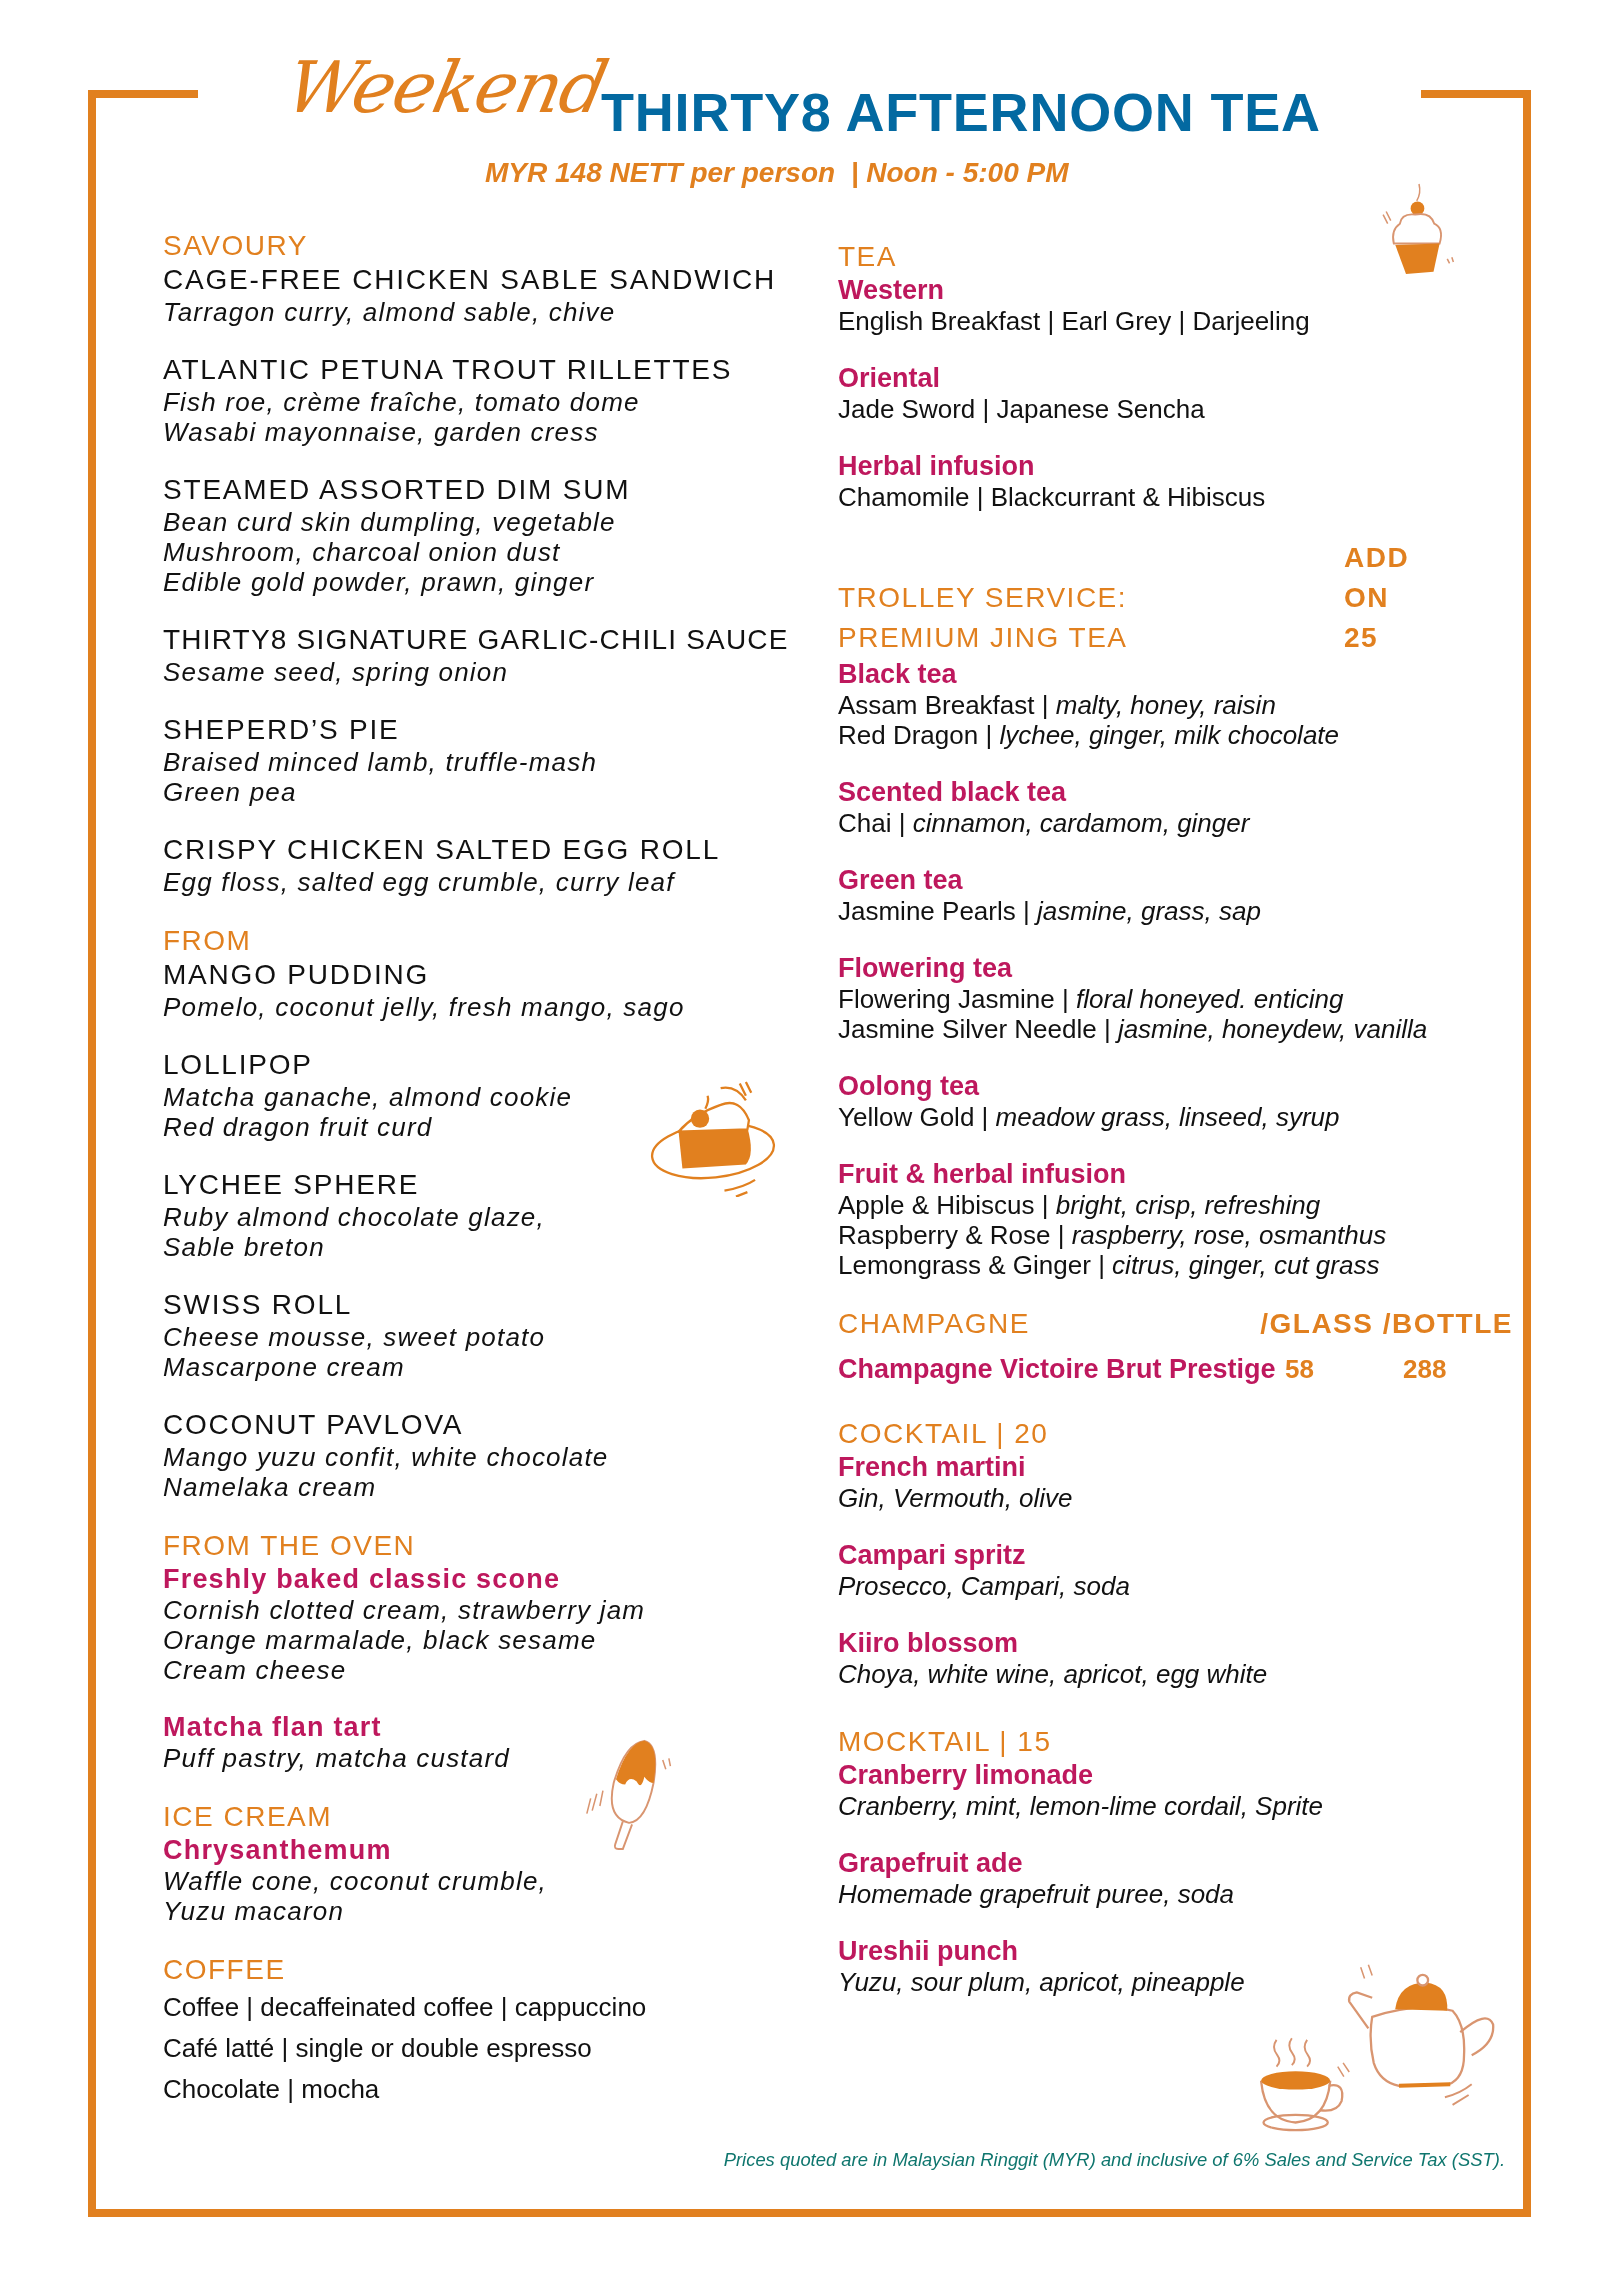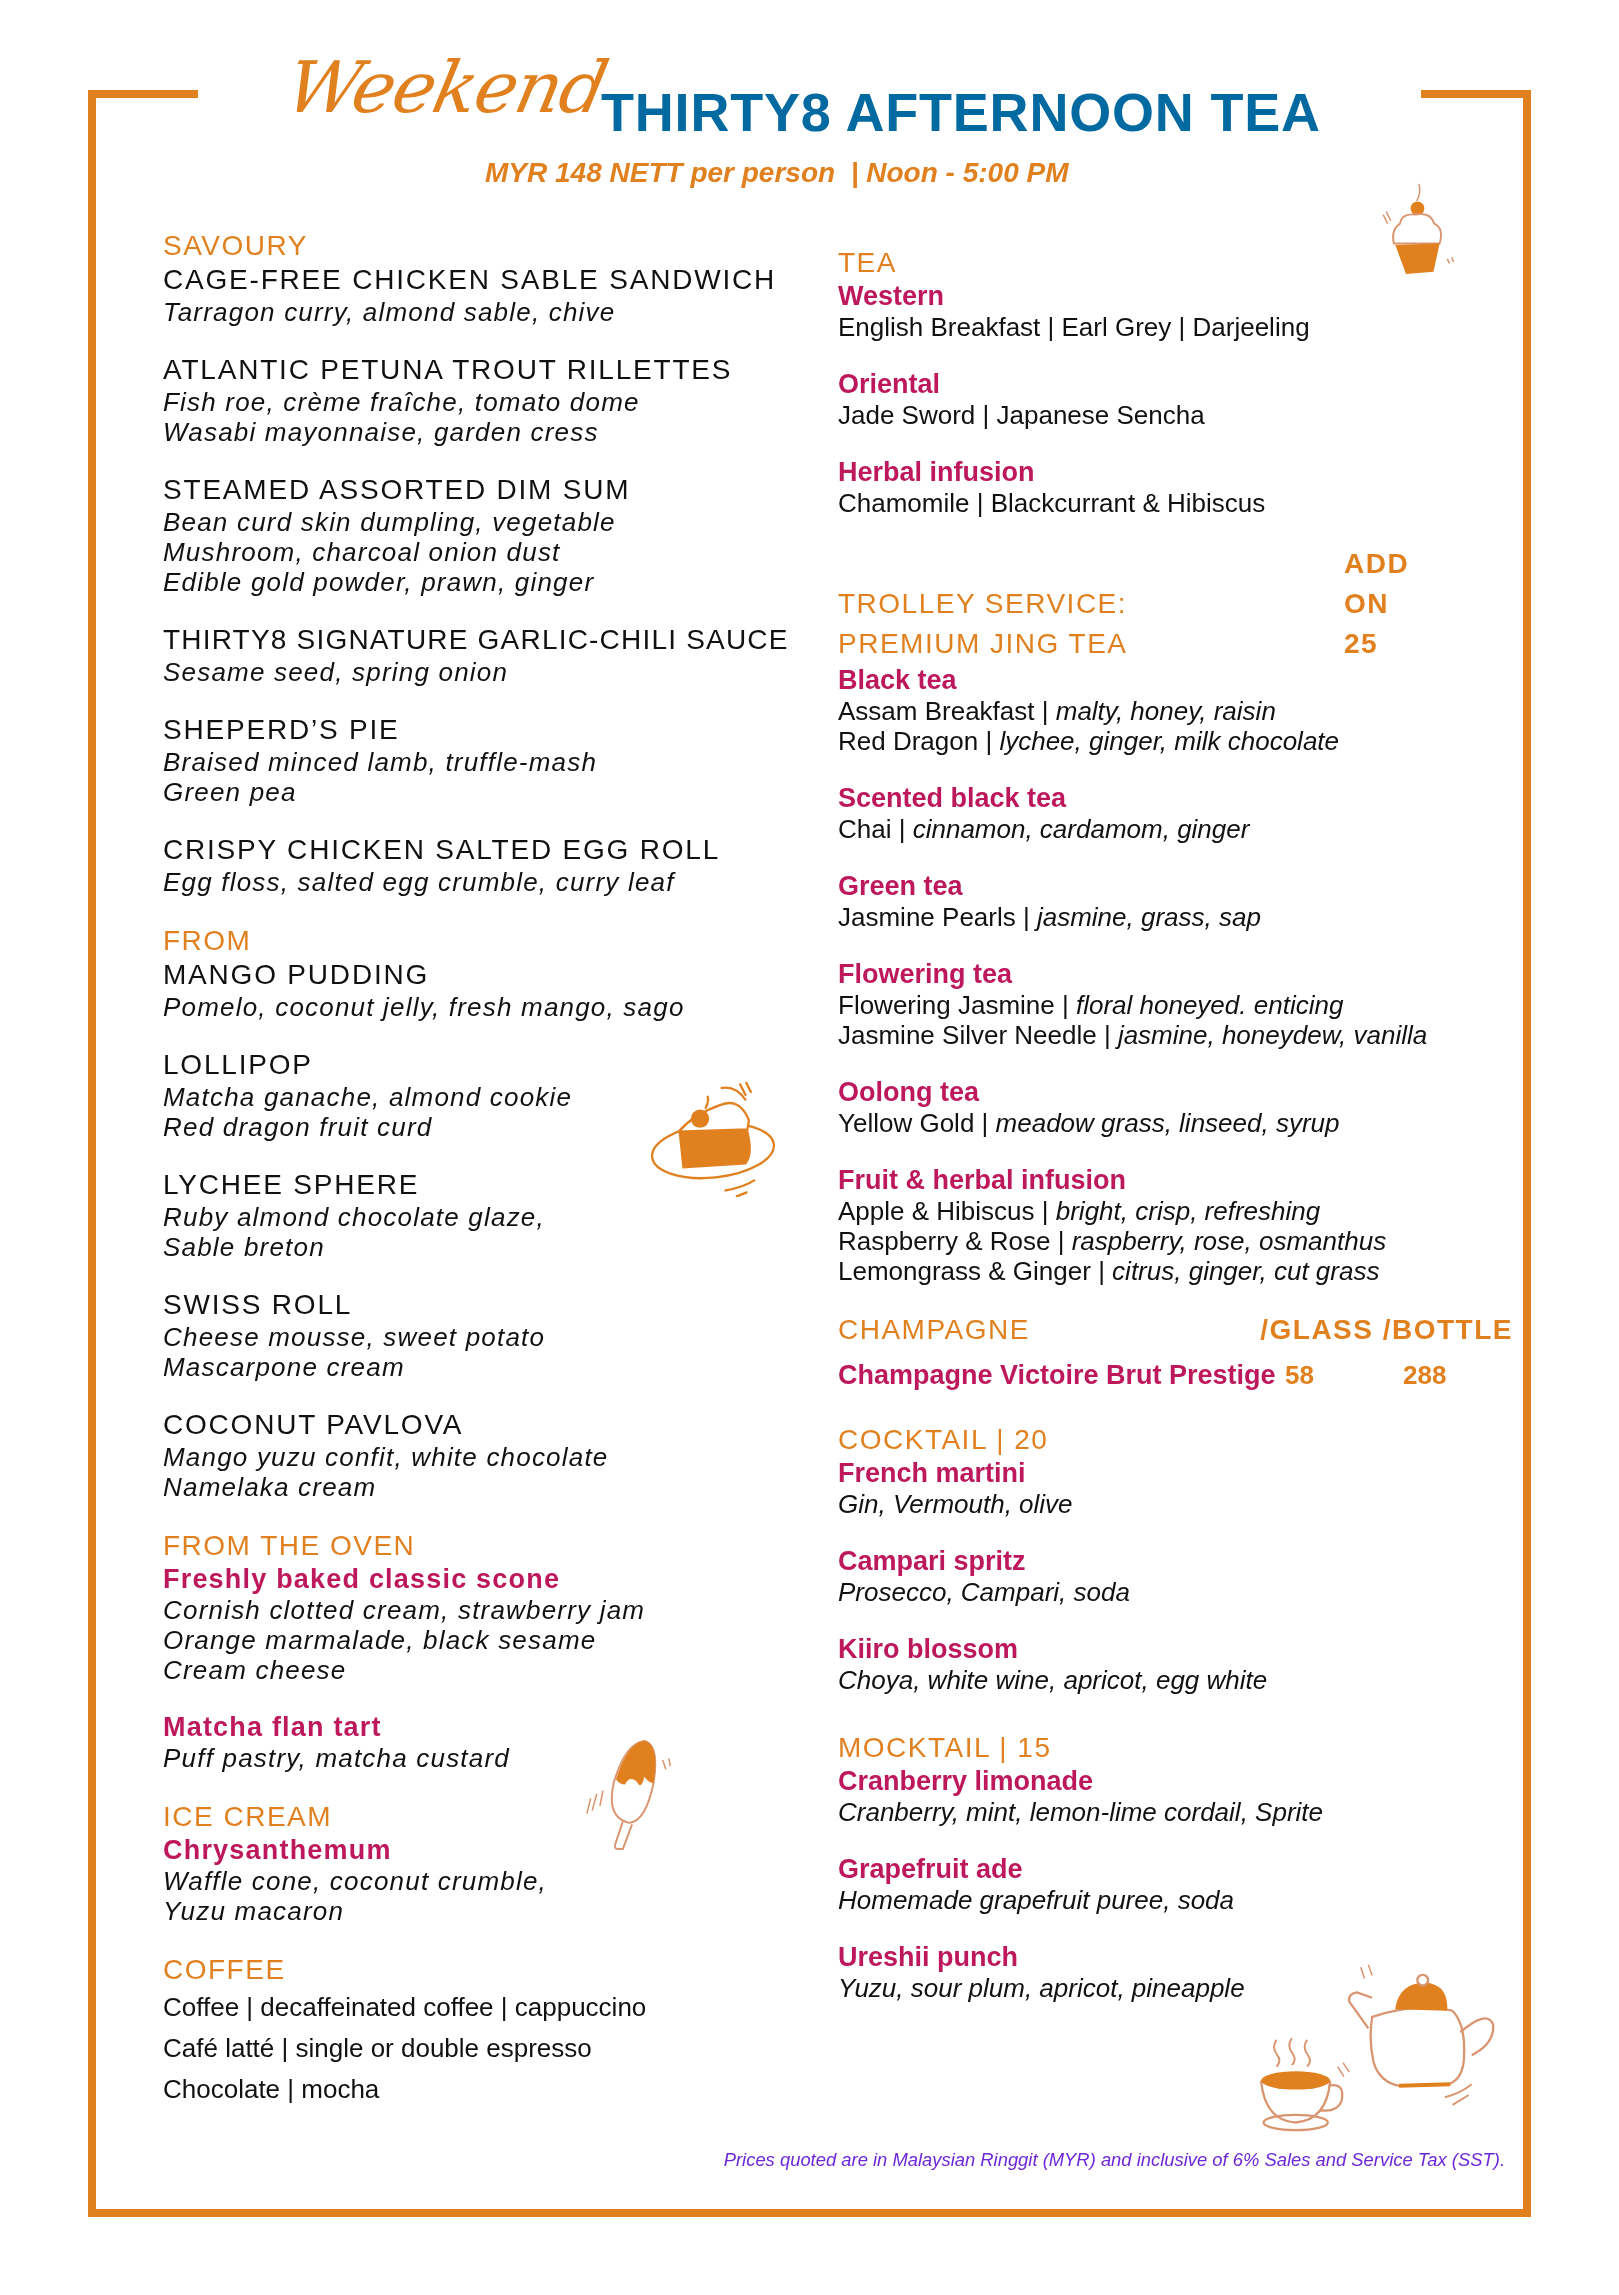--- a/index.html
+++ b/index.html
@@ -6,32 +6,32 @@
   body { width:1620px; height:2295px; position:relative; overflow:hidden;
          font-family:"Liberation Sans", sans-serif; color:#111; }
   .frame-line { position:absolute; background:#e1801f; }
   .script { position:absolute; left:288px; top:46px; font-family:"DejaVu Serif", serif; font-style:italic;
             font-size:71px; color:#e1801f; font-weight:normal; letter-spacing:-1.5px; transform:skewX(-12deg); }
   .title { position:absolute; left:601px; top:81px; font-size:54px; font-weight:bold; color:#0369a1; letter-spacing:0.8px;
            font-family:"Liberation Sans", sans-serif; }
   .subtitle { position:absolute; left:485px; top:157px; font-size:28px; font-style:italic; color:#e1801f; font-weight:bold; }
   .col { position:absolute;margin-top:13px; }
   .col-left { left:163px; top:215px; width:660px; }
-  .col-right { left:838px; top:232px; width:675px; }
+  .col-right { left:838px; top:226px; width:675px; }
   .sec-h { color:#e1801f; font-size:28px; letter-spacing:1.5px; margin:0; line-height:35px; }
   .item-name-caps { font-size:28px; letter-spacing:1.8px; line-height:34px; color:#111; }
   .item-name { font-size:27px; font-weight:bold; line-height:32px; color:#be185d; }
   .desc { font-size:26px; font-style:italic; letter-spacing:1.2px; line-height:30px; color:#111; }
   .desc-r { font-size:26px; line-height:30px; color:#111; }
   .desc-r i { font-style:italic; }
   .item { margin-bottom:26px; }
   .sec { margin-bottom:9.2px; }
   .row2 { display:flex; justify-content:space-between;align-items:flex-end; }
   .orange { color:#e1801f; }
-  .footer-note { position:absolute; right:115px; top:2149px; font-size:18.4px; font-style:italic; color:#6d28d9; }
+  .footer-note { position:absolute; right:115px; top:2149px; font-size:18.4px; font-style:italic; color:#0f766e; }
   .deco { position:absolute; }
 </style>
 </head>
 <body>
 
 <div class="frame-line" style="left:88px;top:90px;width:110px;height:7.7px;"></div>
 <div class="frame-line" style="left:88px;top:90px;width:7.7px;height:2127px;"></div>
 <div class="frame-line" style="left:1421px;top:90px;width:110px;height:7.7px;"></div>
 <div class="frame-line" style="left:1523px;top:90px;width:7.7px;height:2127px;"></div>
 <div class="frame-line" style="left:88px;top:2209px;width:1443px;height:7.7px;"></div>

